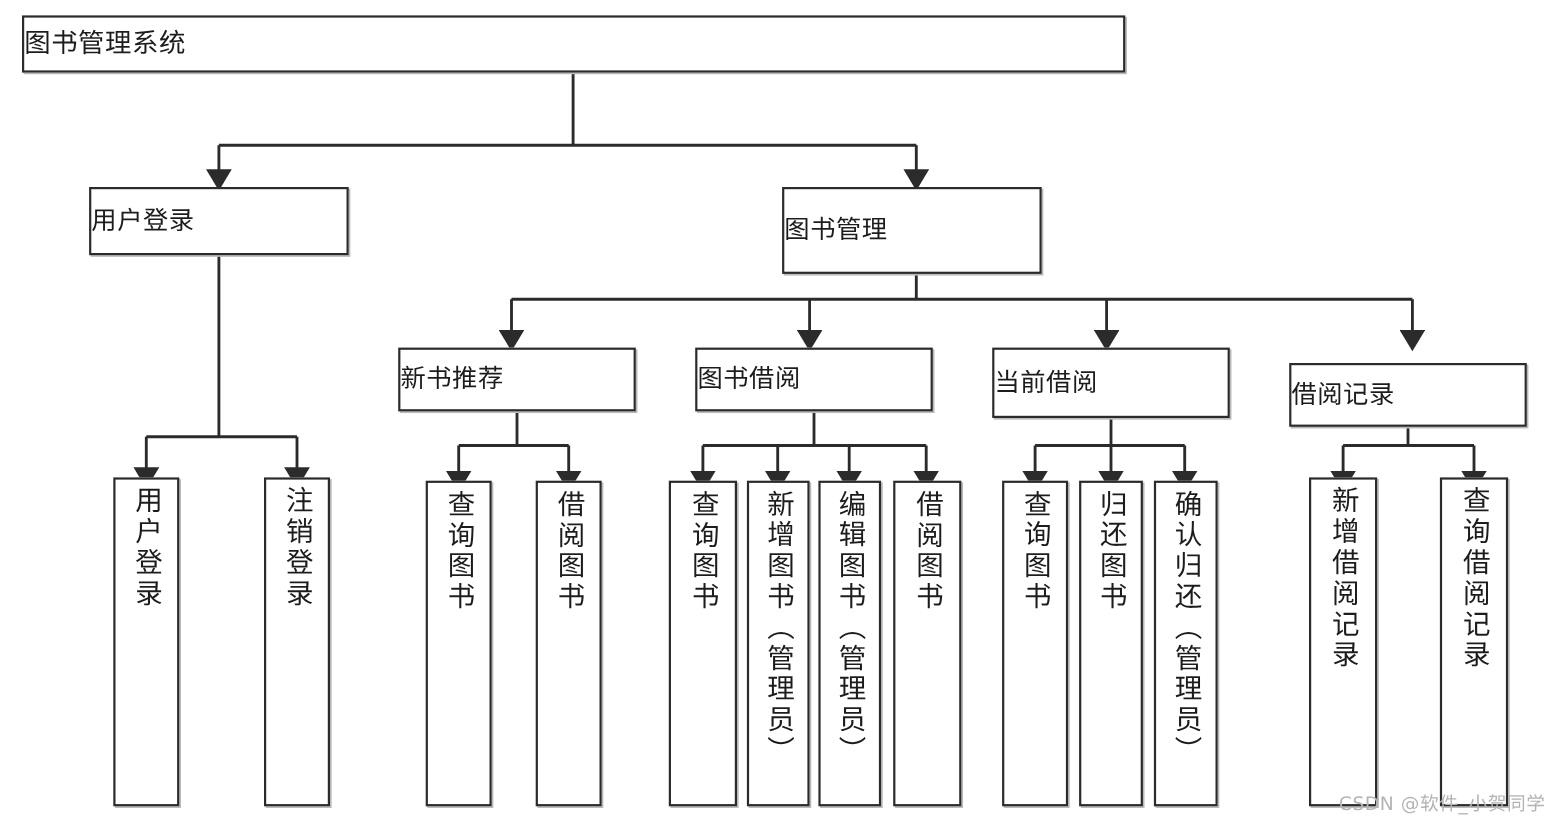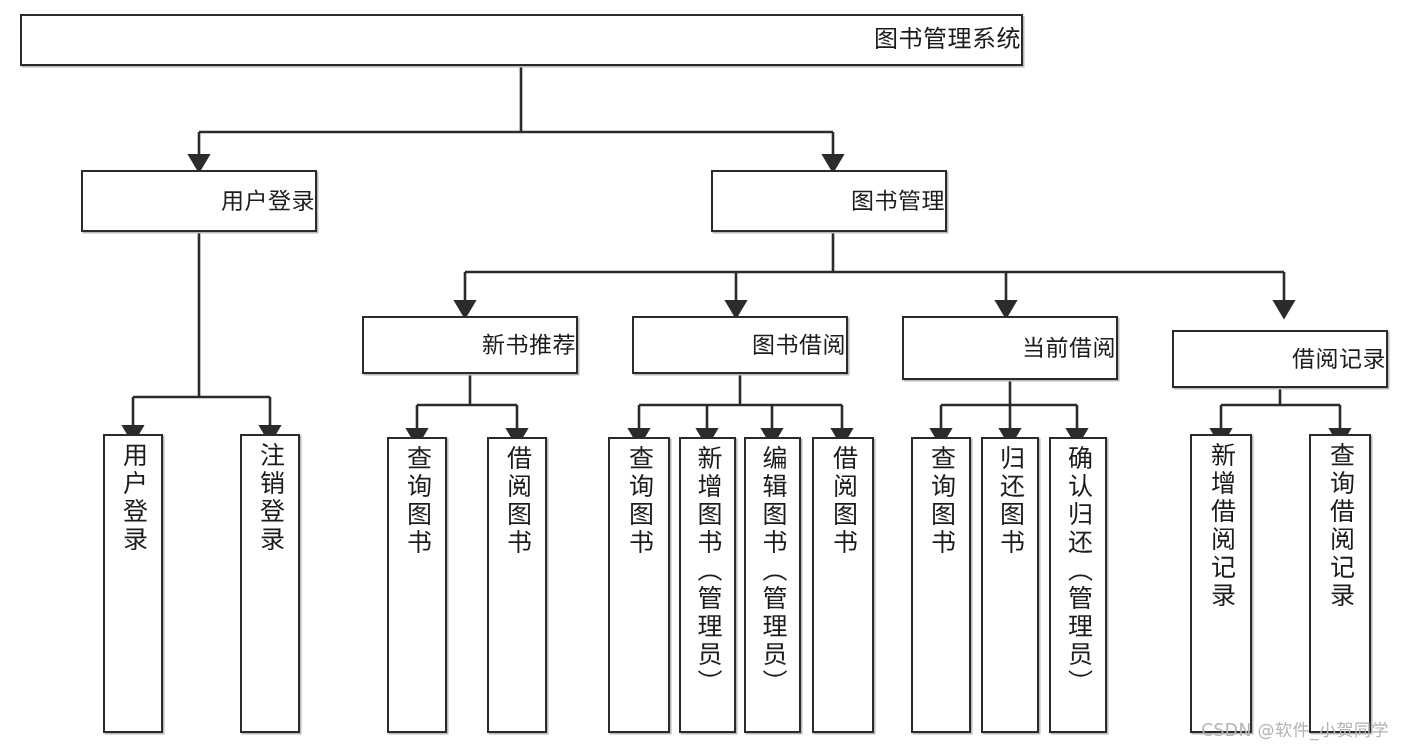--- a/index.html
+++ b/index.html
@@ -27,21 +27,21 @@
     pointer-events: none;
   }
   .node {
     position: absolute;
     box-sizing: border-box;
     background: #ffffff;
     border: 2px solid #2b2b2b;
     box-shadow: 1.5px 1.5px 0 0 #b9b9b9;
     display: flex;
     align-items: center;
-    justify-content: flex-end;
+    justify-content: flex-start;
     color: #1c1c1c;
   }
   .node .label {
     display: block;
     text-align: center;
     line-height: 1.05;
     letter-spacing: 0.5px;
     white-space: nowrap;
   }
   
@@ -60,21 +60,21 @@
     writing-mode: vertical-rl;
     text-orientation: upright;
     font-size: 25px;
     line-height: 1.0;
     letter-spacing: 3px;
     white-space: nowrap;
     margin: 0 auto;
   }
   #watermark {
     position: absolute;
-    right: 16px;
+    right: 0;
     bottom: 6px;
     font-size: 17px;
     color: #b4b4b4;
     letter-spacing: 0.5px;
     user-select: none;
     white-space: nowrap;
   }
 </style>
 </head>
 <body>
@@ -132,21 +132,21 @@
   </svg>
 
   <div class="node horiz root" style="left:20px; top:14px; width:1003px; height:52px;">
     <span class="label">图书管理系统</span>
   </div>
 
   <div class="node horiz" style="left:81px; top:170px; width:236px; height:62px;">
     <span class="label">用户登录</span>
   </div>
 
-  <div class="node horiz" style="left:711px; top:170px; width:236px; height:62px;">
+  <div class="node horiz" style="left:711px; top:170px; width:236px; height:79px;">
     <span class="label">图书管理</span>
   </div>
 
   <div class="node horiz" style="left:632px; top:316px; width:216px; height:58px;">
     <span class="label">图书借阅</span>
   </div>
 
   <div class="node horiz" style="left:362px; top:316px; width:216px; height:58px;">
     <span class="label">新书推荐</span>
   </div>

